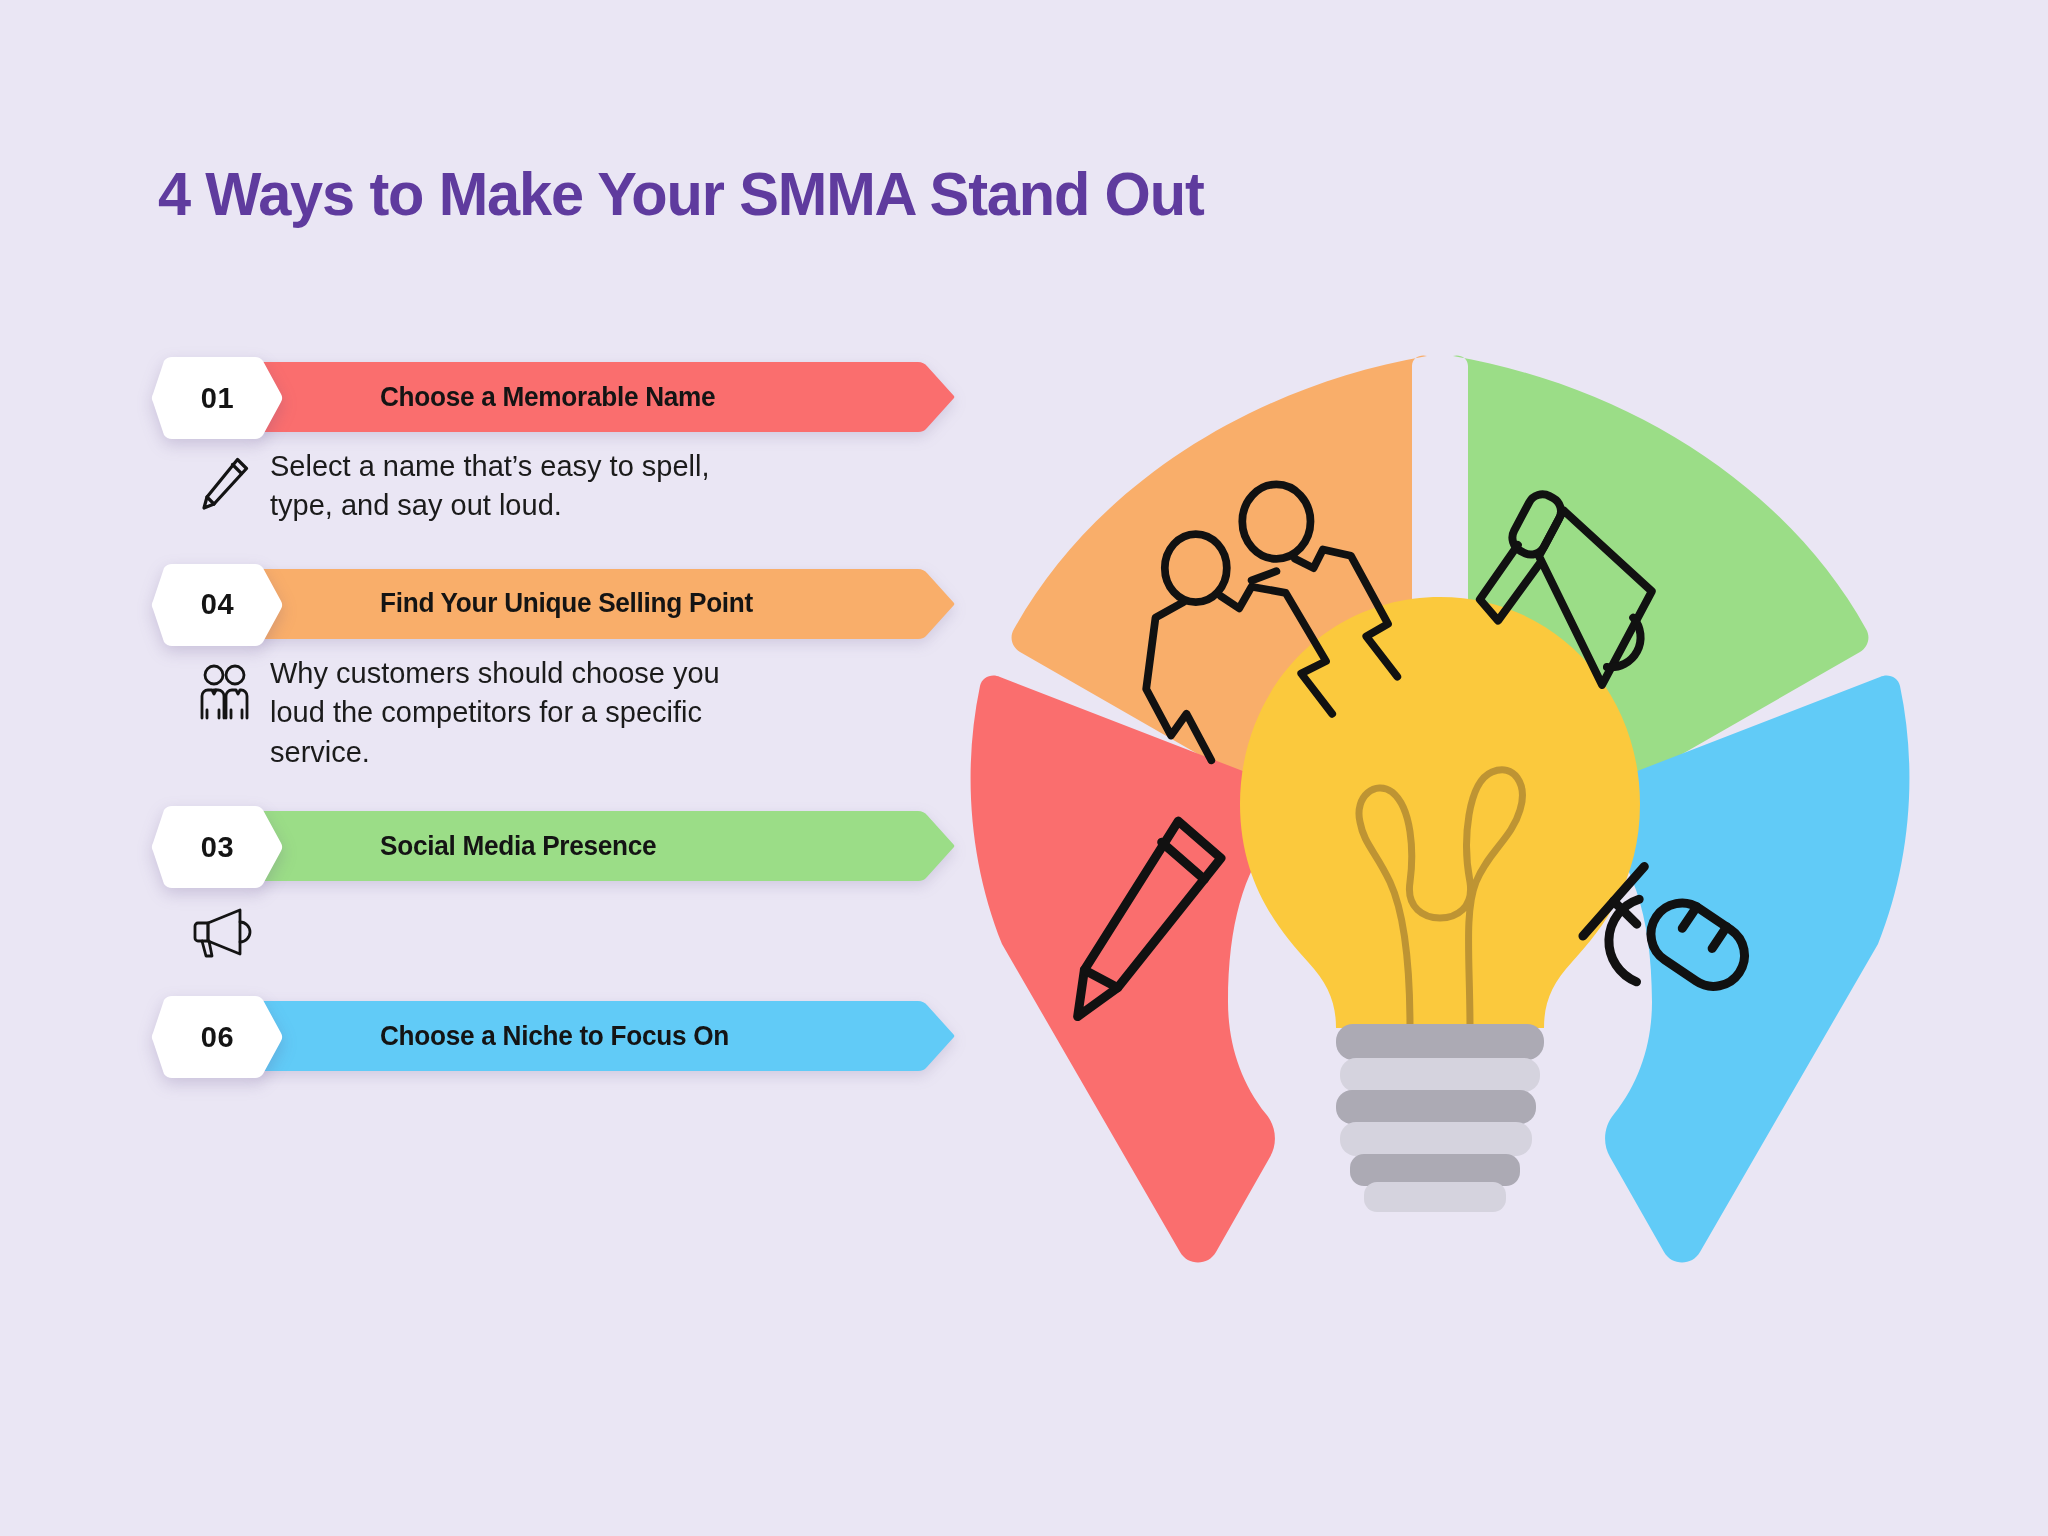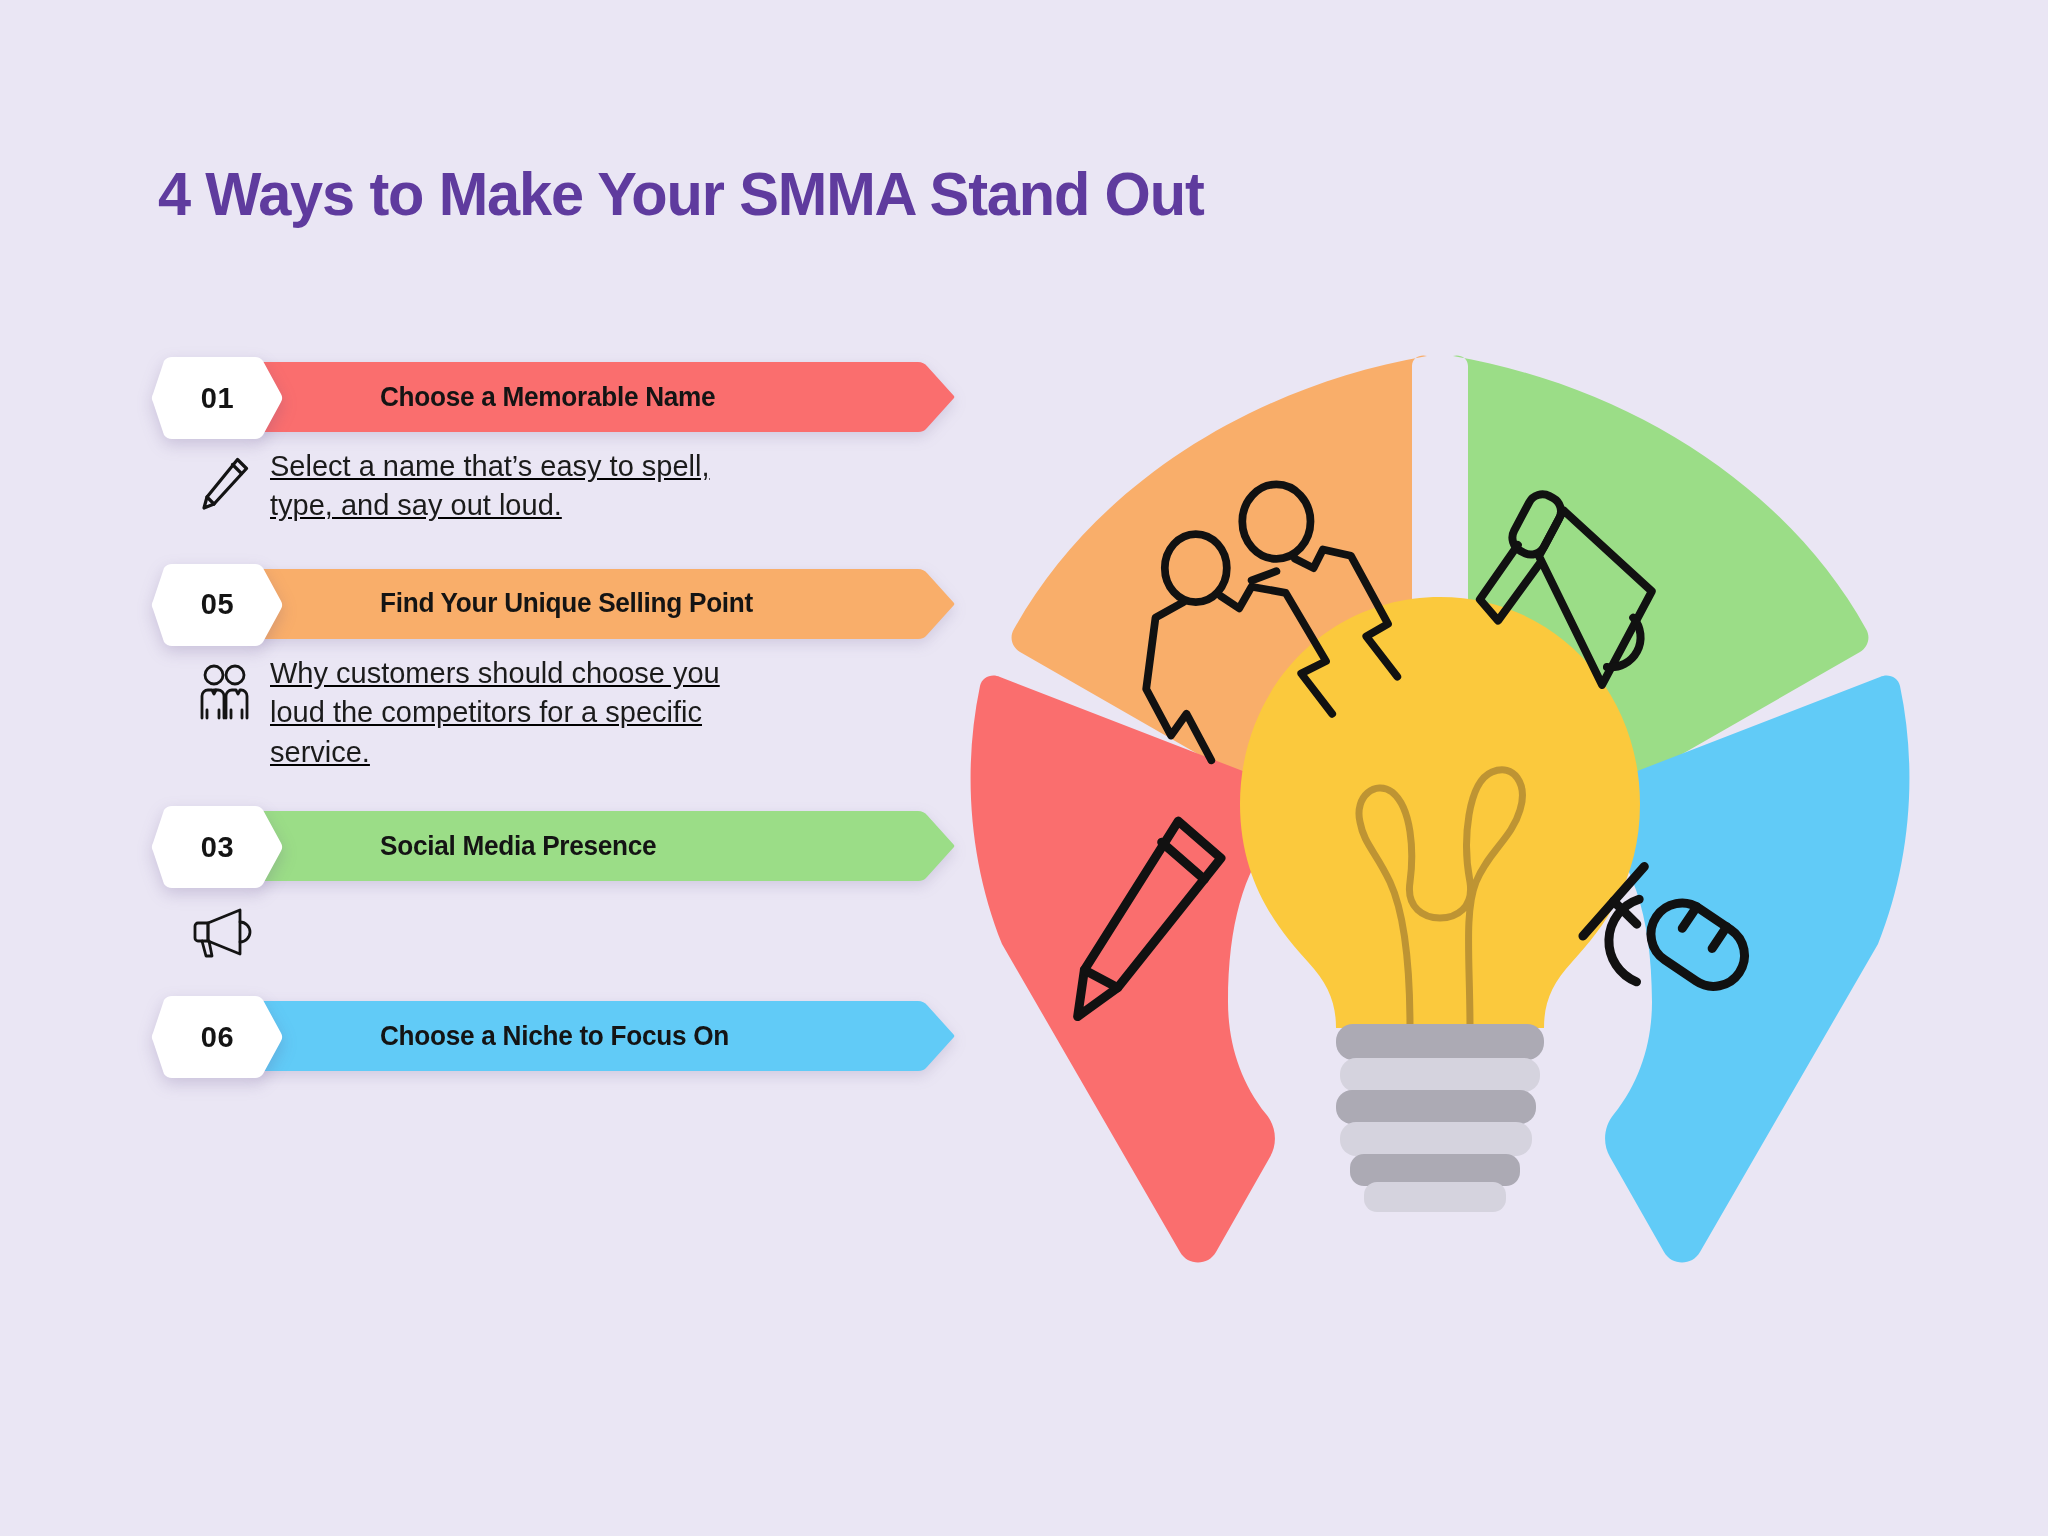--- a/index.html
+++ b/index.html
@@ -47,21 +47,21 @@
     filter:drop-shadow(0 6px 8px rgba(90,70,130,.22));
   }
   .hexnum{
     position:absolute;left:0px;top:0;width:135px;height:82px;
     display:flex;align-items:center;justify-content:center;
     font-size:29px;font-weight:bold;color:#141414;
     letter-spacing:.5px;
     text-align:right;
   }
 
-  .desc-row{position:relative;display:flex;padding-left:28px;margin-top:10px;text-decoration:underline;}
+  .desc-row{position:relative;display:flex;padding-left:28px;margin-top:10px;}
   .desc-icon{width:92px;min-width:92px;display:flex;align-items:flex-start;justify-content:center;padding-top:8px;}
   .desc-text{
     font-size:29px;line-height:1.36;color:#1b1b1b;
     max-width:500px;font-weight:normal;
   }
 
   
   .diagram{position:absolute;left:940px;top:340px;width:1000px;height:930px;}
   .diagram svg{display:block;}
 </style>
@@ -109,21 +109,21 @@
           <svg width="710" height="70" viewBox="0 0 710 70">
             <path d="M12,0 H668 a12,12 0 0 1 9.4,4.6 L704,34 a2,2 0 0 1 0,2 L677.4,65.4 a12,12 0 0 1 -9.4,4.6 H12 a12,12 0 0 1 -12,-12 V12 a12,12 0 0 1 12,-12 Z" fill="#F9AE6A"></path>
           </svg>
         </div>
         <div class="banner-label">Find Your Unique Selling Point</div>
         <div class="hexbadge">
           <svg width="135" height="82" viewBox="0 0 135 82">
             <path d="M22,0 H105 a10,10 0 0 1 8,4 L131,37 a8,8 0 0 1 0,8 L113,78 a10,10 0 0 1 -8,4 H22 a10,10 0 0 1 -8,-4 L3,45 a8,8 0 0 1 0,-8 L14,4 a10,10 0 0 1 8,-4 Z" fill="#FFFFFF"></path>
           </svg>
         </div>
-        <div class="hexnum">05</div>
+        <div class="hexnum">04</div>
       </div>
       <div class="desc-row">
         <div class="desc-icon">
           <svg width="58" height="64" viewBox="0 0 58 64">
             <g fill="none" stroke="#141414" stroke-width="2.8" stroke-linejoin="round" stroke-linecap="round">
               <circle cx="19" cy="13" r="9"></circle>
               <circle cx="40" cy="13" r="9"></circle>
               <path d="M7,56 V34 a6,6 0 0 1 6,-6 h4 l2,4 l2,-4"></path>
               <path d="M31,56 V34 a6,6 0 0 1 6,-6 h4 l2,4 l2,-4 h1 a6,6 0 0 1 6,6 V56"></path>
               <path d="M19,28 h4 a6,6 0 0 1 6,6 V56"></path>

